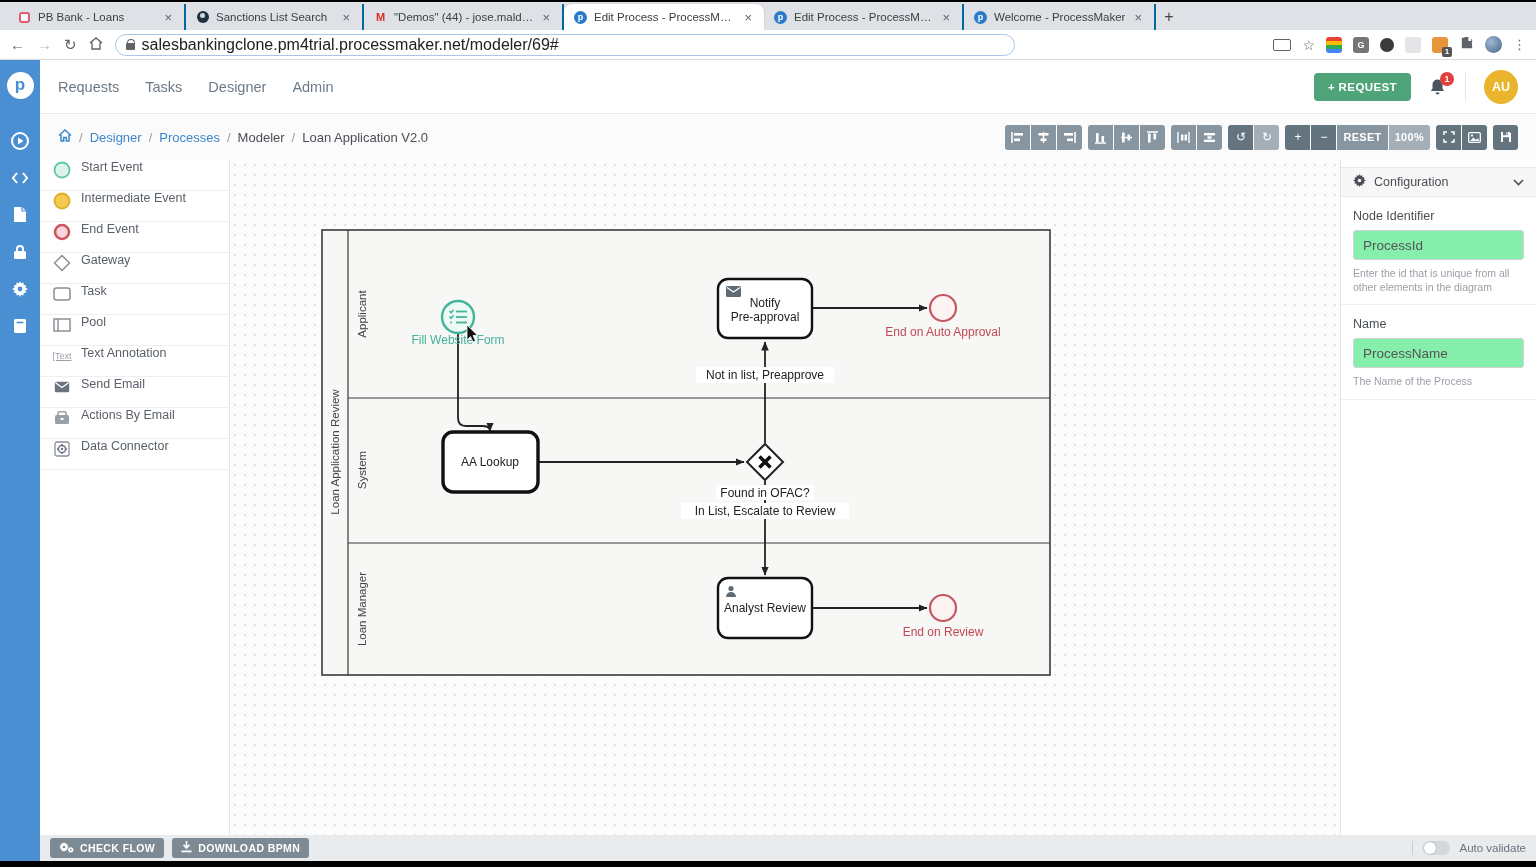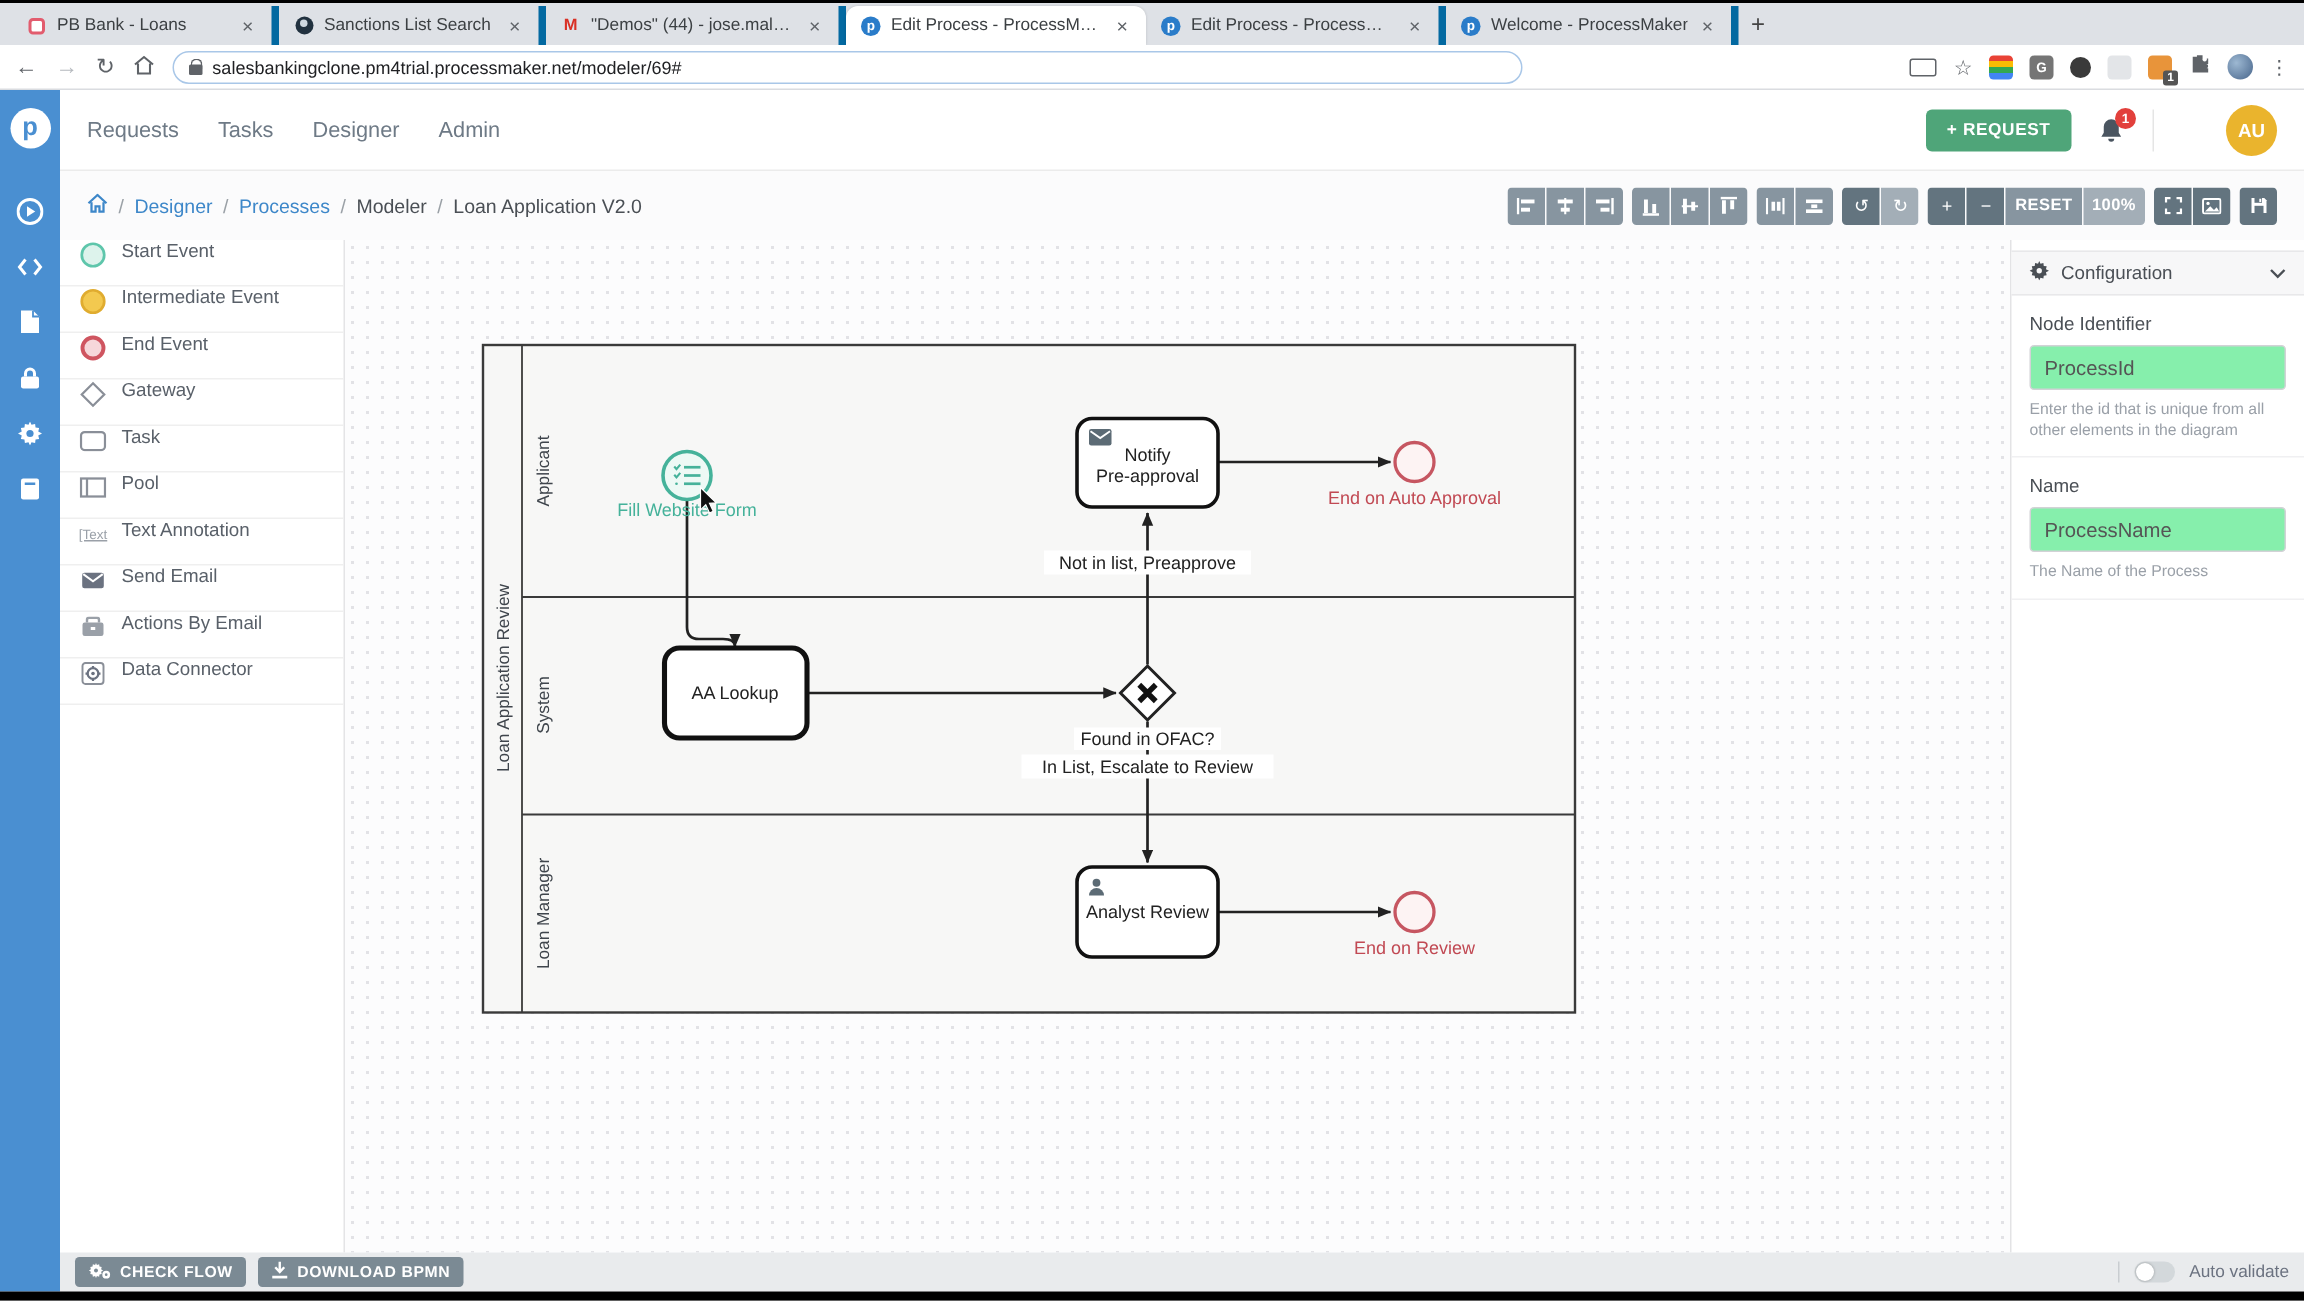--- a/index.html
+++ b/index.html
@@ -3,40 +3,40 @@
 <meta charset="utf-8">
 <style>
   * { margin:0; padding:0; box-sizing:border-box; }
   html,body { background:#000; }
   body { font-family:"Liberation Sans", sans-serif; }
   #root { position:relative; width:1536px; height:867px; background:#fff; overflow:hidden; }
 
   
   .top-edge { position:absolute; left:0; top:0; width:1536px; height:2px; background:#000; }
   .tabstrip { position:absolute; left:0; top:2px; width:1536px; height:28px; background:#dee1e6; display:flex; align-items:flex-end; padding-left:8px; }
-  .tab { height:26px; display:flex; align-items:center; gap:7px; padding:0 10px; min-width:178px; max-width:200px; font-size:11.5px; color:#3c4043; border-right:5px solid #0369a1; cursor:default; }
+  .tab { height:26px; display:flex; align-items:center; gap:7px; padding:0 10px; min-width:178px; max-width:200px; font-size:11.5px; color:#3c4043; border-right:2px solid #0369a1; cursor:default; }
   .tab.active { background:#fff; border-radius:8px 8px 0 0; border-right:none; box-shadow:0 0 2px rgba(0,0,0,.15); }
   .tab .title { flex:1; white-space:nowrap; overflow:hidden; text-overflow:ellipsis; }
   .tab .close { color:#5f6368; font-size:13px; padding:0 2px; }
   .favicon { width:13px; height:13px; flex:none; display:flex; align-items:center; justify-content:center; font-size:9px; font-weight:bold; }
   .fav-bank { width:11px; height:11px; border:2px solid #e25c6e; border-radius:3px; background:#fff; }
   .fav-globe { width:12px; height:12px; border-radius:50%; background:#21313f; position:relative; }
   .fav-globe::after { content:""; position:absolute; left:3px; top:2px; width:5px; height:5px; border-radius:50%; background:#cfd8e0; }
   .fav-gmail { color:#d93025; font-size:11px; font-weight:bold; }
   .fav-pm { width:13px; height:13px; border-radius:50%; background:#2a7cc9; color:#fff; font-size:9px; font-weight:bold; display:flex; align-items:center; justify-content:center; }
   .newtab { width:26px; height:26px; display:flex; align-items:center; justify-content:center; color:#444; font-size:16px; }
 
   .urlrow { position:absolute; left:0; top:30px; width:1536px; height:30px; background:#fff; border-bottom:1px solid #dadce0; display:flex; align-items:center; padding:0 10px; gap:12px; }
   .navbtn { color:#5f6368; font-size:15px; line-height:1; }
   .navbtn.dis { color:#b6babf; }
   .omnibox { flex:1; max-width:900px; height:22px; border:1.5px solid #a9c7e8; border-radius:12px; display:flex; align-items:center; gap:7px; padding:0 10px; background:#fff; }
   .omnibox .lock { width:9px; height:11px; position:relative; }
   .omnibox .lock::before { content:""; position:absolute; left:0; bottom:0; width:9px; height:7px; background:#5f6368; border-radius:1px; }
   .omnibox .lock::after { content:""; position:absolute; left:1.5px; top:0; width:6px; height:6px; border:1.5px solid #5f6368; border-bottom:none; border-radius:4px 4px 0 0; }
-  .omnibox .url { font-size:12px; color:#202124; white-space:nowrap; }
+  .omnibox .url { font-size:16px; color:#202124; white-space:nowrap; }
   .chrome-right { display:flex; align-items:center; gap:11px; margin-left:auto; }
   .ext { width:16px; height:16px; border-radius:3px; display:flex; align-items:center; justify-content:center; font-size:9px; font-weight:bold; position:relative; }
   .ext-device { width:18px; height:12px; border:1.5px solid #5f6368; border-radius:2px; }
   .ext-stripes { background:linear-gradient(180deg,#e94235 25%,#fbbc04 25% 50%,#34a853 50% 75%,#4285f4 75%); }
   .ext-g { background:#757575; color:#fff; }
   .ext-circle { width:14px; height:14px; border-radius:50%; background:#3a3a3a; }
   .ext-pale { background:#e3e5e8; color:#9aa0a6; }
   .ext-orange { background:#e8943a; }
   .ext-badge { position:absolute; right:-4px; bottom:-4px; background:#555; color:#fff; font-size:8px; width:10px; height:10px; border-radius:2px; display:flex; align-items:center; justify-content:center; }
   .ext-avatar { width:17px; height:17px; border-radius:50%; background:radial-gradient(circle at 35% 35%, #9db8d2, #46648a); }
@@ -51,21 +51,21 @@
   .rail .icons svg { display:block; }
 
   .topnav { position:absolute; left:40px; top:60px; width:1496px; height:54px; background:#fff; border-bottom:1px solid #ebebeb; display:flex; align-items:center; padding:0 18px; }
   .topnav .links { display:flex; gap:26px; font-size:14.5px; color:#6e7a86; }
   .topnav .right { margin-left:auto; display:flex; align-items:center; gap:18px; }
   .btn-request { background:#4fa579; color:#fff; font-size:11.5px; font-weight:bold; border:none; border-radius:4px; padding:8px 14px; letter-spacing:.4px; }
   .bell { position:relative; width:18px; height:18px; }
   .bell svg { display:block; }
   .bell .badge { position:absolute; top:-6px; right:-7px; background:#e2403c; color:#fff; font-size:9px; font-weight:bold; width:14px; height:14px; border-radius:50%; display:flex; align-items:center; justify-content:center; }
   .nav-divider { width:1px; height:28px; background:#e5e5e5; }
-  .avatar { width:34px; height:34px; border-radius:50%; background:#eab42d; color:#fff; font-size:12.5px; font-weight:bold; display:flex; align-items:center; justify-content:center;margin-left:30px; }
+  .avatar { width:34px; height:34px; border-radius:50%; background:#eab42d; color:#fff; font-size:12.5px; font-weight:bold; display:flex; align-items:center; justify-content:center; }
 
   .crumbrow { position:absolute; left:40px; top:114px; width:1496px; height:46px; background:#fbfbfc; display:flex; align-items:center; padding:0 18px; }
   .crumbs { display:flex; align-items:center; gap:7px; font-size:13px; color:#9aa0a6; }
   .crumbs .lnk { color:#3d87c9; }
   .crumbs .cur { color:#4a4f55; }
   .toolbar { margin-left:auto; display:flex; align-items:center; gap:6px; }
   .tgroup { display:flex; gap:1px; border-radius:3px; overflow:hidden; }
   .tbtn { height:25px; min-width:25px; padding:0 6px; display:flex; align-items:center; justify-content:center; color:#fff; font-size:12px; }
   .tb-dark { background:#63747f; }
   .tb-mid { background:#8795a0; }

